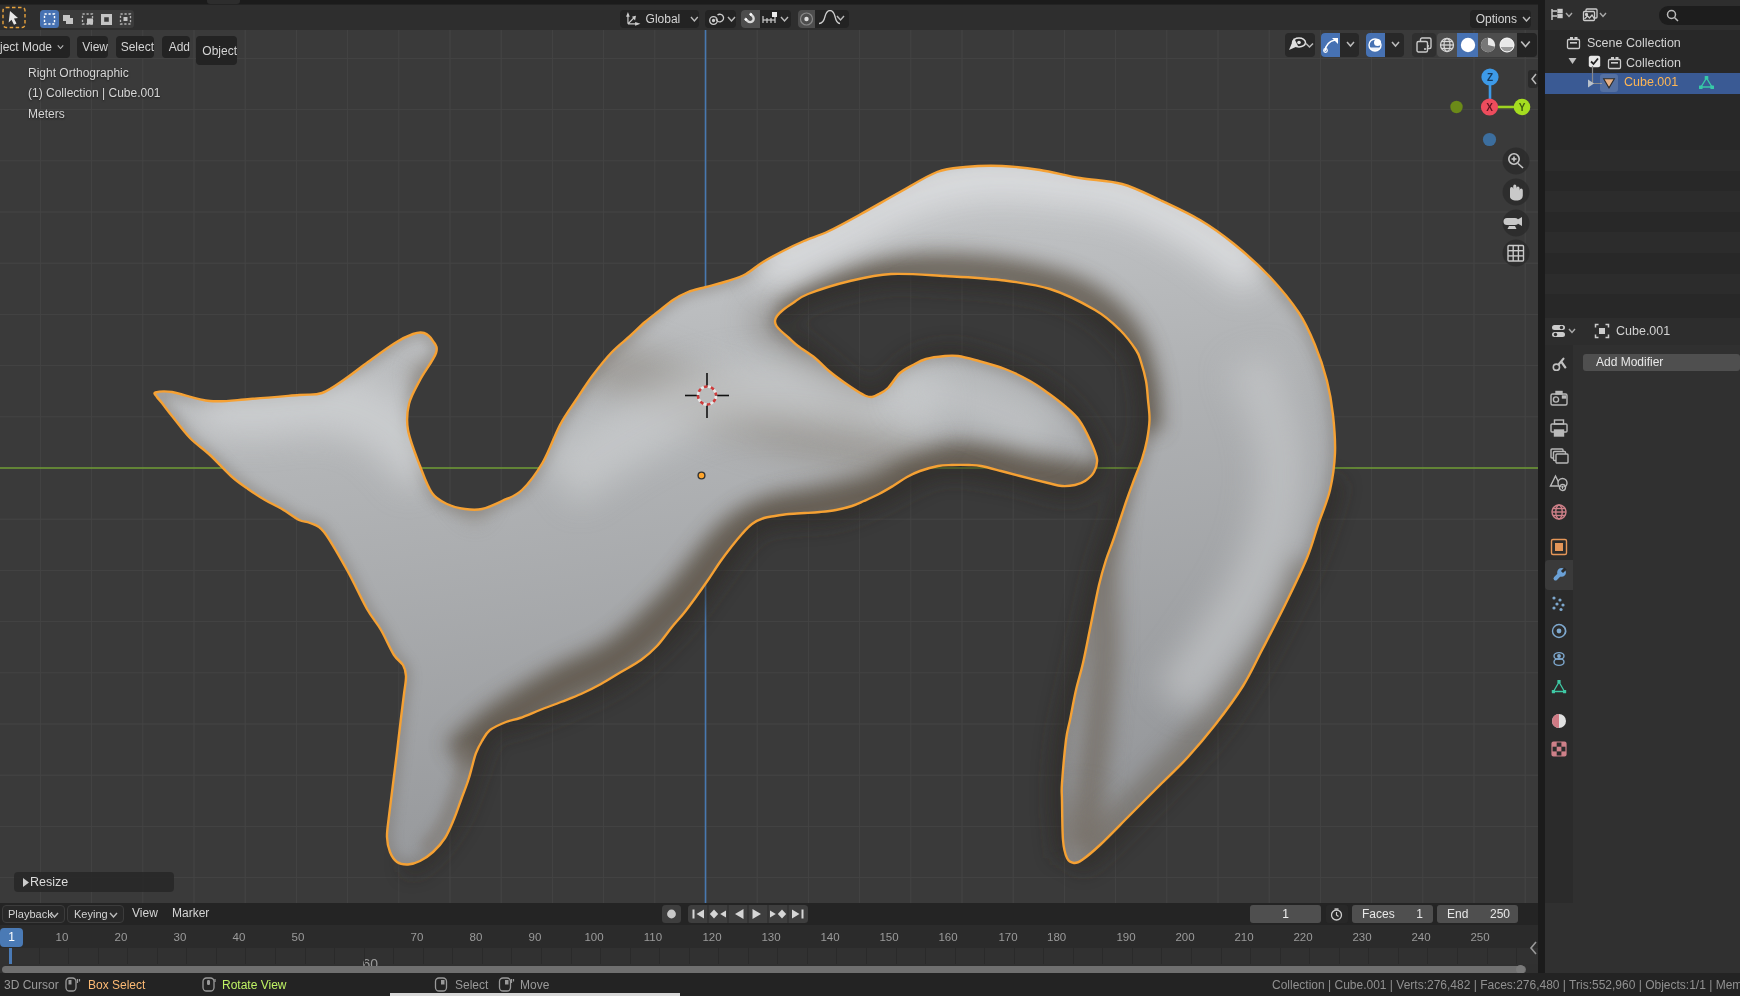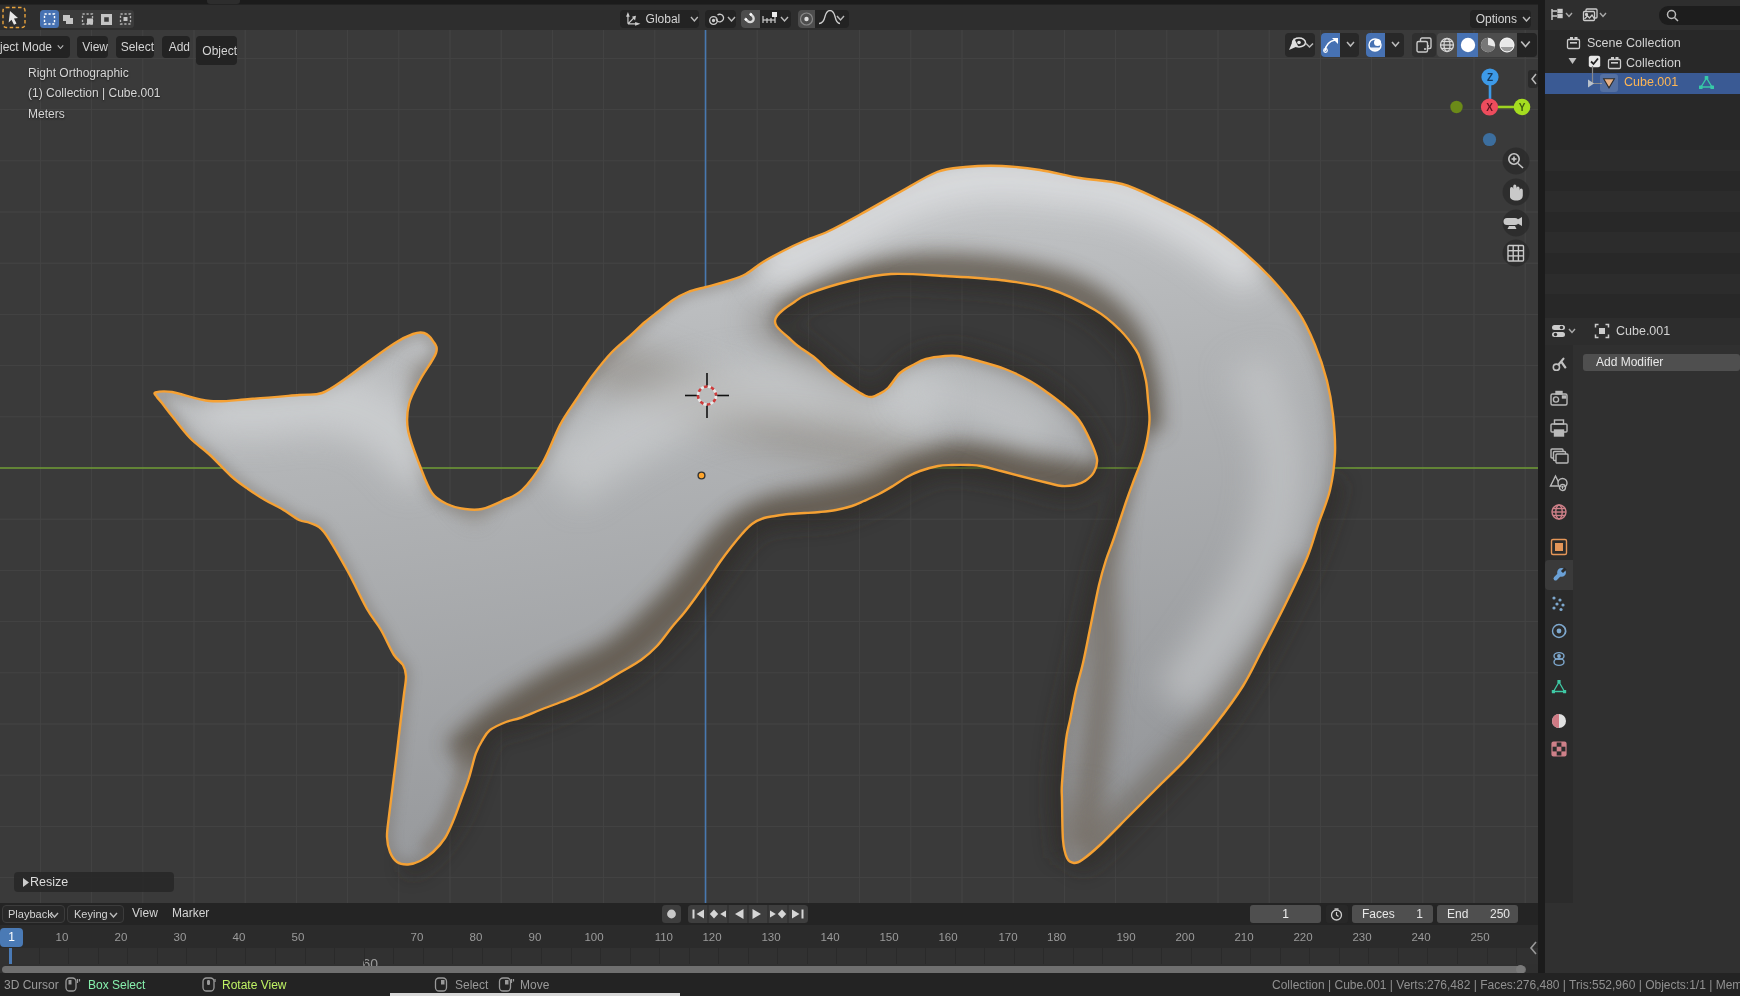--- a/index.html
+++ b/index.html
@@ -555,21 +555,21 @@
 <div class="abs" style="left:42px;top:931px;width:40px;text-align:center;color:#9b9b9b;font-size:11.5px">10</div>
 <div class="abs" style="left:101px;top:931px;width:40px;text-align:center;color:#9b9b9b;font-size:11.5px">20</div>
 <div class="abs" style="left:160px;top:931px;width:40px;text-align:center;color:#9b9b9b;font-size:11.5px">30</div>
 <div class="abs" style="left:219px;top:931px;width:40px;text-align:center;color:#9b9b9b;font-size:11.5px">40</div>
 <div class="abs" style="left:278px;top:931px;width:40px;text-align:center;color:#9b9b9b;font-size:11.5px">50</div>
 <div class="abs" style="left:338px;top:956px;width:40px;text-align:right;color:#9b9b9b;font-size:14px">60</div>
 <div class="abs" style="left:397px;top:931px;width:40px;text-align:center;color:#9b9b9b;font-size:11.5px">70</div>
 <div class="abs" style="left:456px;top:931px;width:40px;text-align:center;color:#9b9b9b;font-size:11.5px">80</div>
 <div class="abs" style="left:515px;top:931px;width:40px;text-align:center;color:#9b9b9b;font-size:11.5px">90</div>
 <div class="abs" style="left:574px;top:931px;width:40px;text-align:center;color:#9b9b9b;font-size:11.5px">100</div>
-<div class="abs" style="left:633px;top:931px;width:40px;text-align:right;color:#9b9b9b;font-size:11.5px">110</div>
+<div class="abs" style="left:633px;top:931px;width:40px;text-align:center;color:#9b9b9b;font-size:11.5px">110</div>
 <div class="abs" style="left:692px;top:931px;width:40px;text-align:center;color:#9b9b9b;font-size:11.5px">120</div>
 <div class="abs" style="left:751px;top:931px;width:40px;text-align:center;color:#9b9b9b;font-size:11.5px">130</div>
 <div class="abs" style="left:810px;top:931px;width:40px;text-align:center;color:#9b9b9b;font-size:11.5px">140</div>
 <div class="abs" style="left:869px;top:931px;width:40px;text-align:center;color:#9b9b9b;font-size:11.5px">150</div>
 <div class="abs" style="left:928px;top:931px;width:40px;text-align:center;color:#9b9b9b;font-size:11.5px">160</div>
 <div class="abs" style="left:988px;top:931px;width:40px;text-align:center;color:#9b9b9b;font-size:11.5px">170</div>
 <div class="abs" style="left:1047px;top:931px;width:40px;color:#9b9b9b;font-size:11.5px">180</div>
 <div class="abs" style="left:1106px;top:931px;width:40px;text-align:center;color:#9b9b9b;font-size:11.5px">190</div>
 <div class="abs" style="left:1165px;top:931px;width:40px;text-align:center;color:#9b9b9b;font-size:11.5px">200</div>
 <div class="abs" style="left:1224px;top:931px;width:40px;text-align:center;color:#9b9b9b;font-size:11.5px">210</div>
@@ -641,21 +641,21 @@
 <div class="abs" style="left:1545px;top:903px;width:195px;height:70px;background:#303030"></div>
 
 <div class="abs" style="left:0;top:973px;width:1740px;height:23px;background:#232323"></div>
 <div class="abs" style="left:390px;top:993px;width:290px;height:3px;background:#d8d8d8"></div>
 <div class="abs" style="left:4px;top:978px;color:#9a9a9a;font-size:12px">3D Cursor</div>
 <svg class="abs" style="left:64px;top:976px" width="17" height="17" viewBox="0 0 17 17">
  <rect x="2" y="2" width="10" height="13" rx="3.5" fill="none" stroke="#9a9a9a" stroke-width="1.3"></rect>
  <rect x="4.5" y="4" width="3" height="4.5" fill="#9a9a9a"></rect>
     <path d="M13.5,3 v4 M15.5,3 v2.5" stroke="#9a9a9a" stroke-width="1.2"></path>
 </svg>
-<div class="abs" style="left:88px;top:978px;color:#86efac;font-size:12px">Box Select</div>
+<div class="abs" style="left:88px;top:978px;color:#fdba74;font-size:12px">Box Select</div>
 <svg class="abs" style="left:200px;top:976px" width="17" height="17" viewBox="0 0 17 17">
  <rect x="3" y="2" width="11" height="13" rx="3.5" fill="none" stroke="#9a9a9a" stroke-width="1.3"></rect>
  <rect x="7" y="4" width="3" height="5" rx="1.2" fill="#9a9a9a"></rect>
     <path d="M15,3 v3" stroke="#9a9a9a" stroke-width="1.2"></path>
 </svg>
 <div class="abs" style="left:222px;top:978px;color:#bef264;font-size:12px">Rotate View</div>
 <svg class="abs" style="left:434px;top:976px" width="15" height="17" viewBox="0 0 15 17">
  <rect x="1.5" y="2" width="11" height="13" rx="3.5" fill="none" stroke="#9a9a9a" stroke-width="1.3"></rect>
  <rect x="7" y="4" width="3.5" height="4.5" fill="#9a9a9a"></rect>
 </svg>

